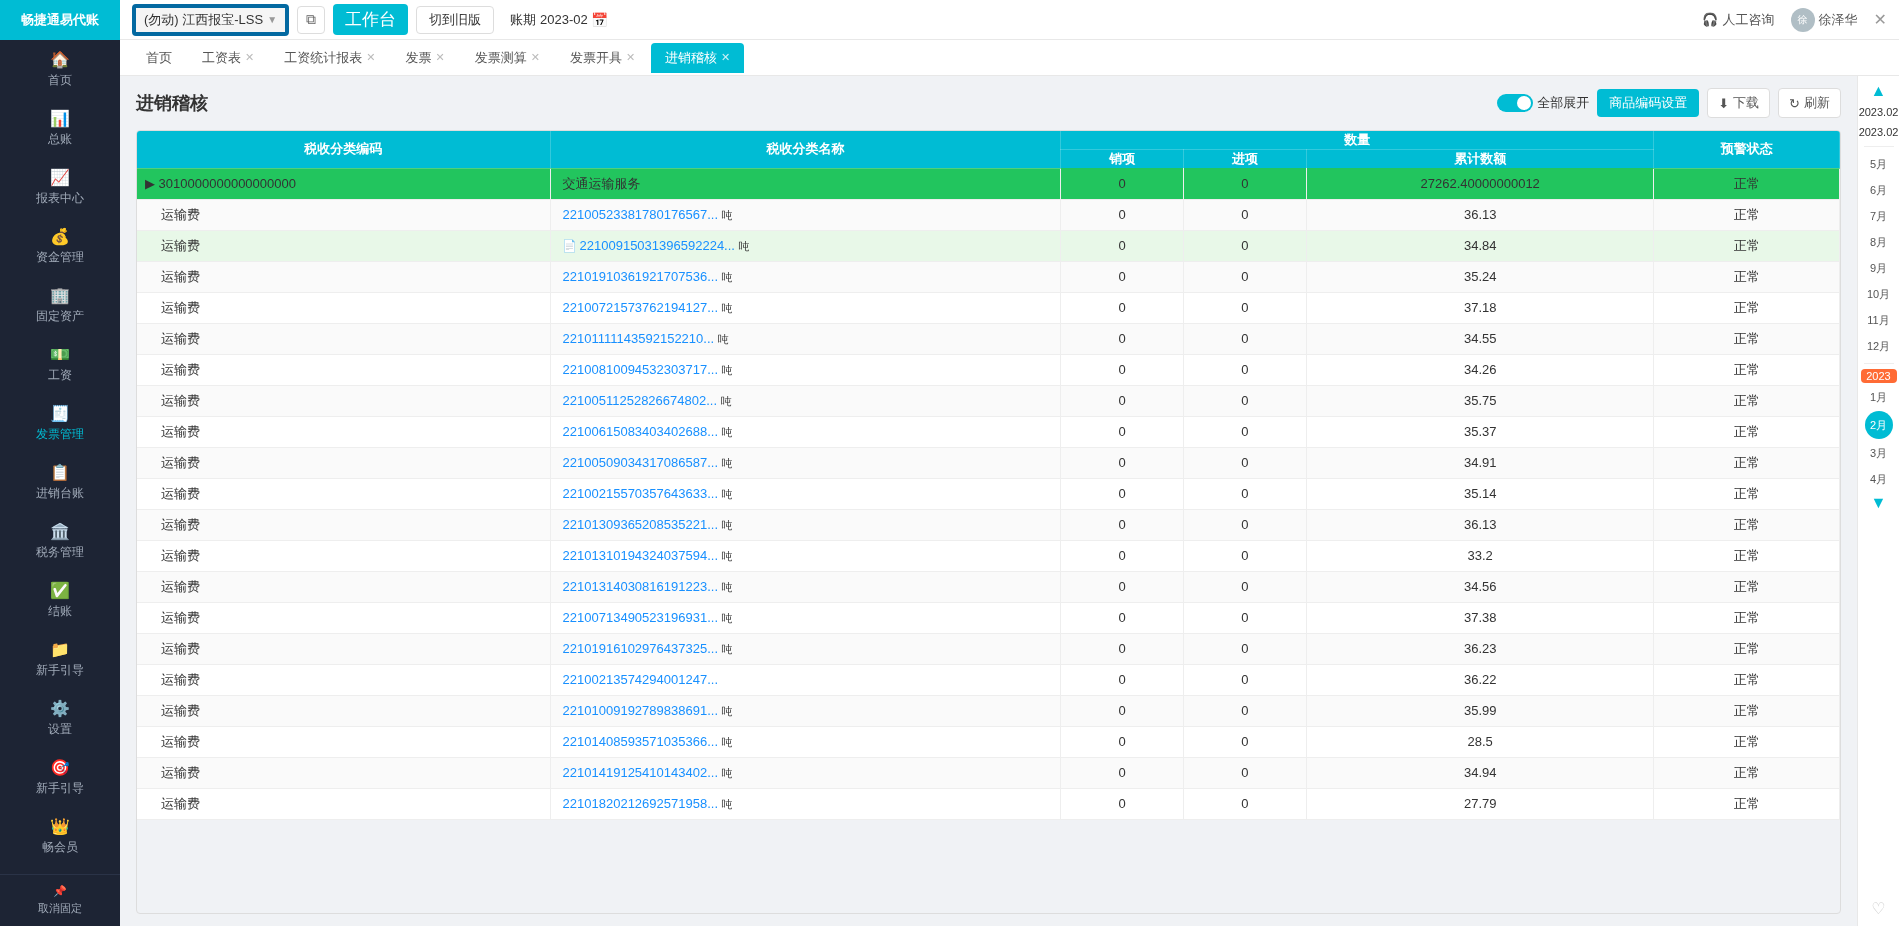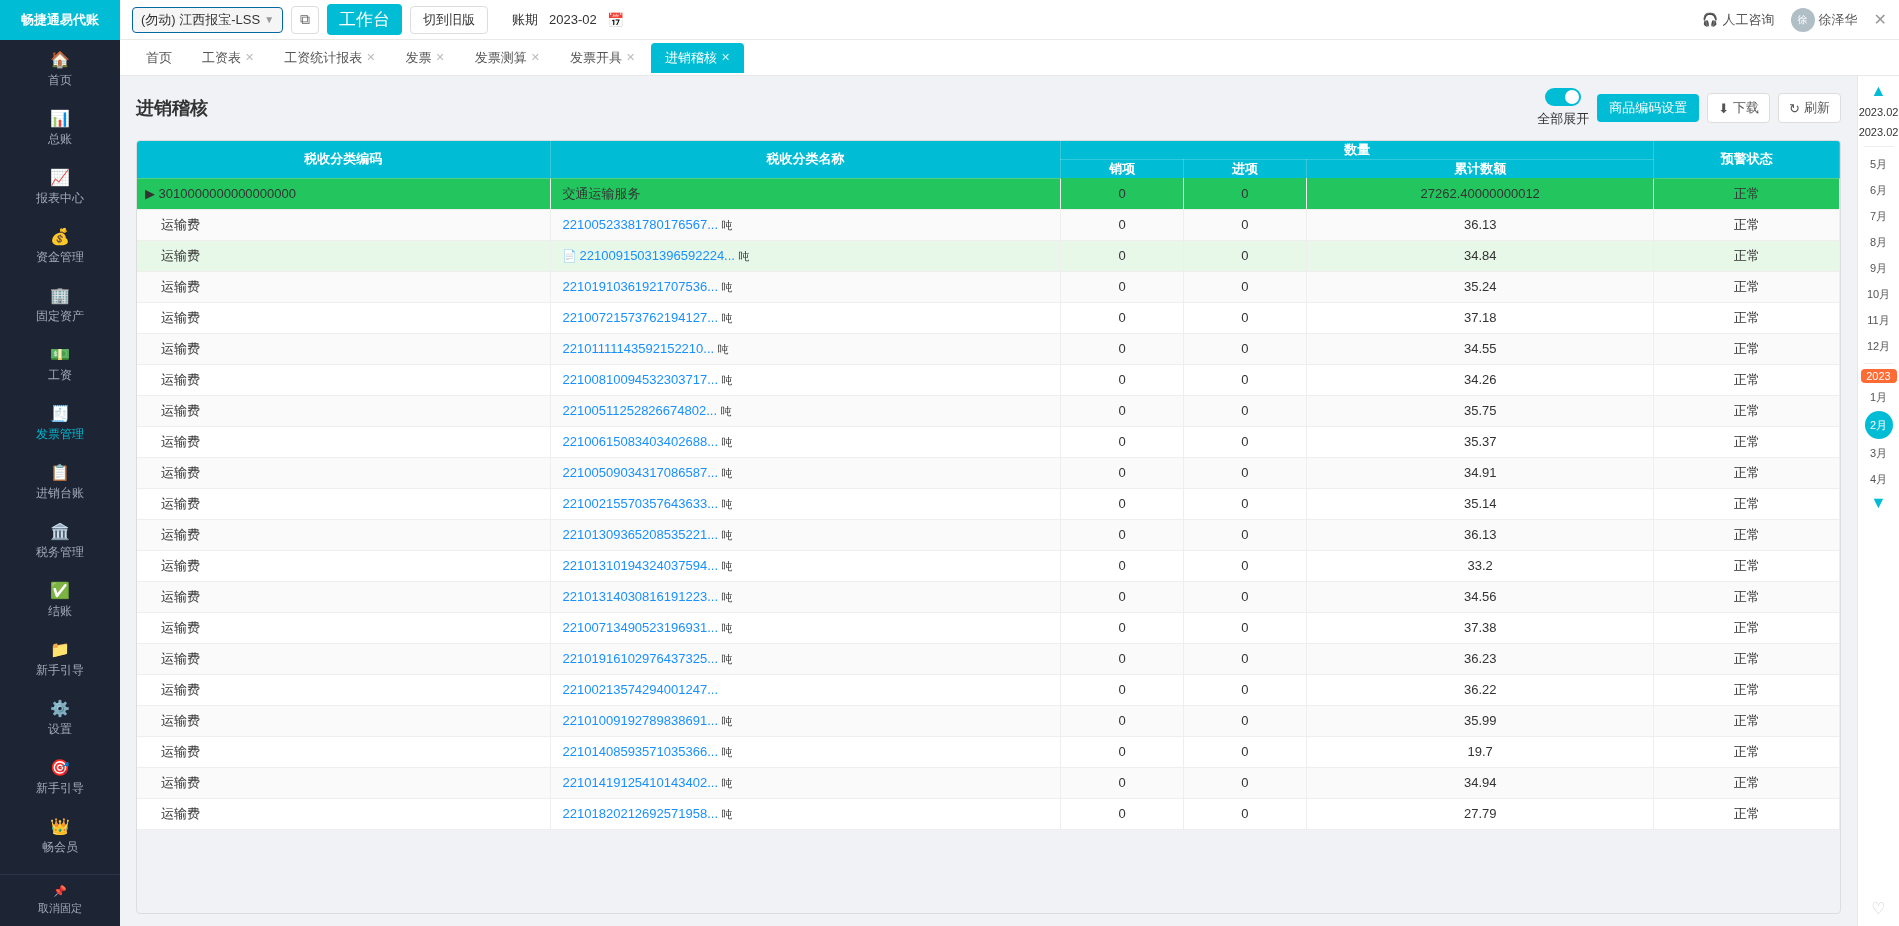--- a/index.html
+++ b/index.html
@@ -70,21 +70,21 @@
       border-bottom: 1px solid #e8e8e8;
       flex-shrink: 0;
     }
     .topbar-company {
       display: flex;
       align-items: center;
       gap: 4px;
       font-size: 13px;
       color: #333;
       background: #f5f5f5;
-      border: 1px solid #0369a1;
+      border: 4px solid #0369a1;
       border-radius: 4px;
       padding: 3px 8px;
       cursor: pointer;
       justify-content: flex-end;
     }
     .topbar-company .arrow { color: #999; font-size: 10px; }
     .copy-btn {
       width: 28px; height: 28px;
       border: 1px solid #ddd;
       background: #fff;
@@ -108,24 +108,24 @@
       color: #333;
       border: 1px solid #ddd;
       border-radius: 4px;
       padding: 4px 12px;
       cursor: pointer;
       font-size: 13px;
     }
     .period-area {
       display: flex;
       align-items: center;
-      gap: 11px;
+      gap: 4px;
       font-size: 13px;
       color: #333;
-      margin-left: 16px;
+      margin-left: 8px;
     }
     .period-area .cal-icon { color: #00bcd4; font-size: 14px; cursor: pointer; }
     .topbar-right {
       margin-left: auto;
       display: flex;
       align-items: center;
       gap: 16px;
     }
     .topbar-right .service { display: flex; align-items: center; gap: 4px; color: #555; cursor: pointer; }
     .topbar-right .user { display: flex; align-items: center; gap: 4px; color: #555; cursor: pointer; }
@@ -186,21 +186,20 @@
       display: flex;
       align-items: center;
       gap: 8px;
     }
     .toggle-area {
       display: flex;
       align-items: center;
       gap: 4px;
       font-size: 13px;
       color: #333;
-      flex-direction: column;
     }
     .toggle-switch {
       width: 36px; height: 18px;
       background: #00bcd4;
       border-radius: 9px;
       position: relative;
       cursor: pointer;
       display: inline-block;
     }
     .toggle-switch::after {
@@ -644,21 +643,21 @@
       <td>0</td>
       <td>0</td>
       <td>35.99</td>
       <td class="normal-status">正常</td>
     </tr>
               <tr>
       <td style="padding-left:24px">运输费</td>
       <td class="tax-code-name" style="color:#1890ff;cursor:pointer">22101408593571035366... <span style="color:#333;font-size:11px">吨</span></td>
       <td>0</td>
       <td>0</td>
-      <td>19.7</td>
+      <td>28.5</td>
       <td class="normal-status">正常</td>
     </tr>
               <tr>
       <td style="padding-left:24px">运输费</td>
       <td class="tax-code-name" style="color:#1890ff;cursor:pointer">22101419125410143402... <span style="color:#333;font-size:11px">吨</span></td>
       <td>0</td>
       <td>0</td>
       <td>34.94</td>
       <td class="normal-status">正常</td>
     </tr>

